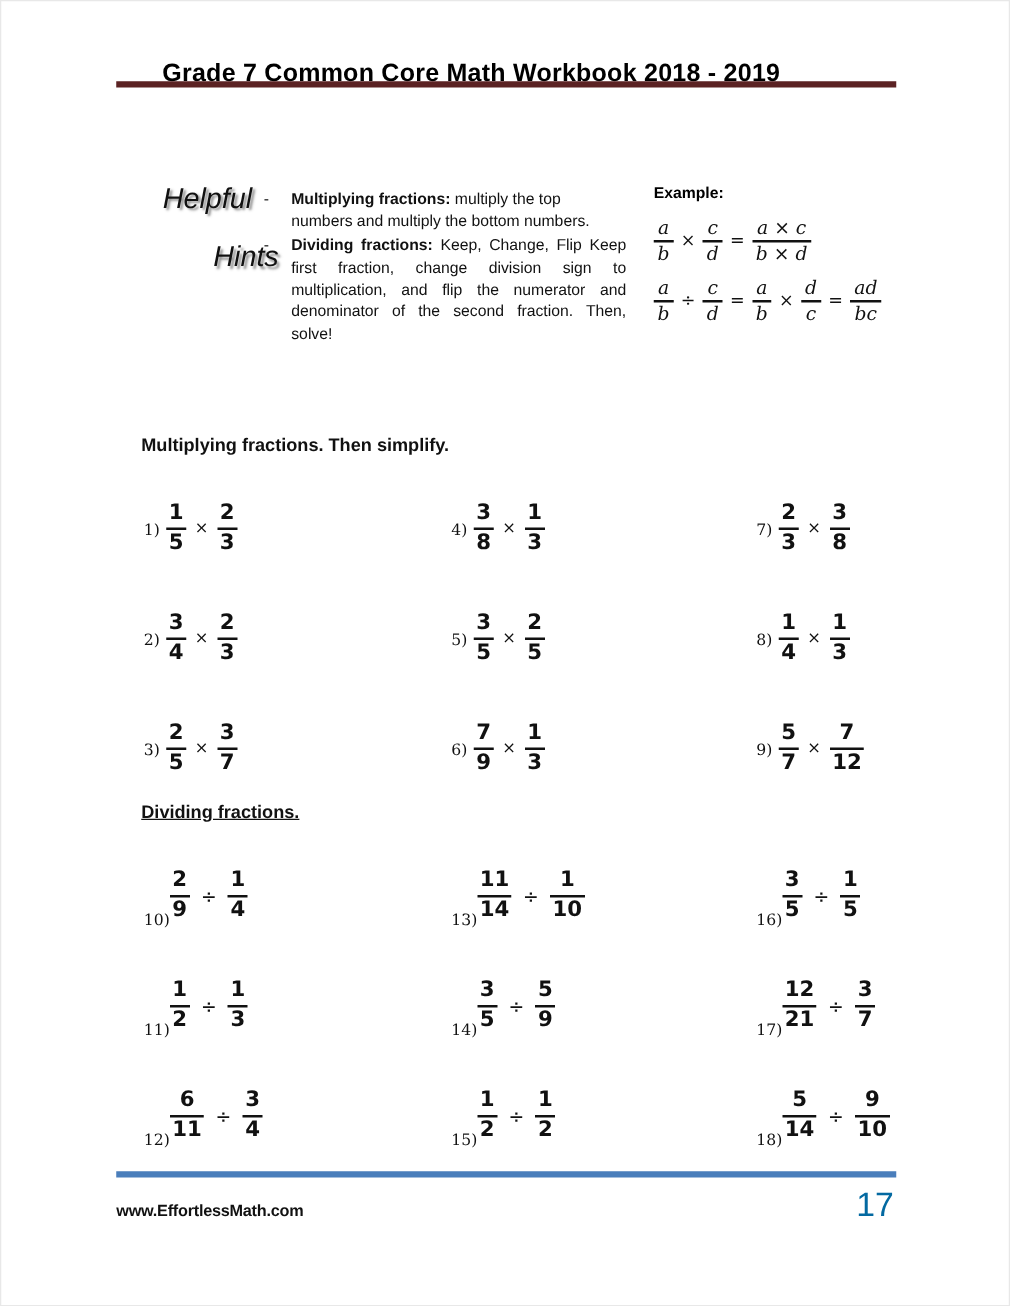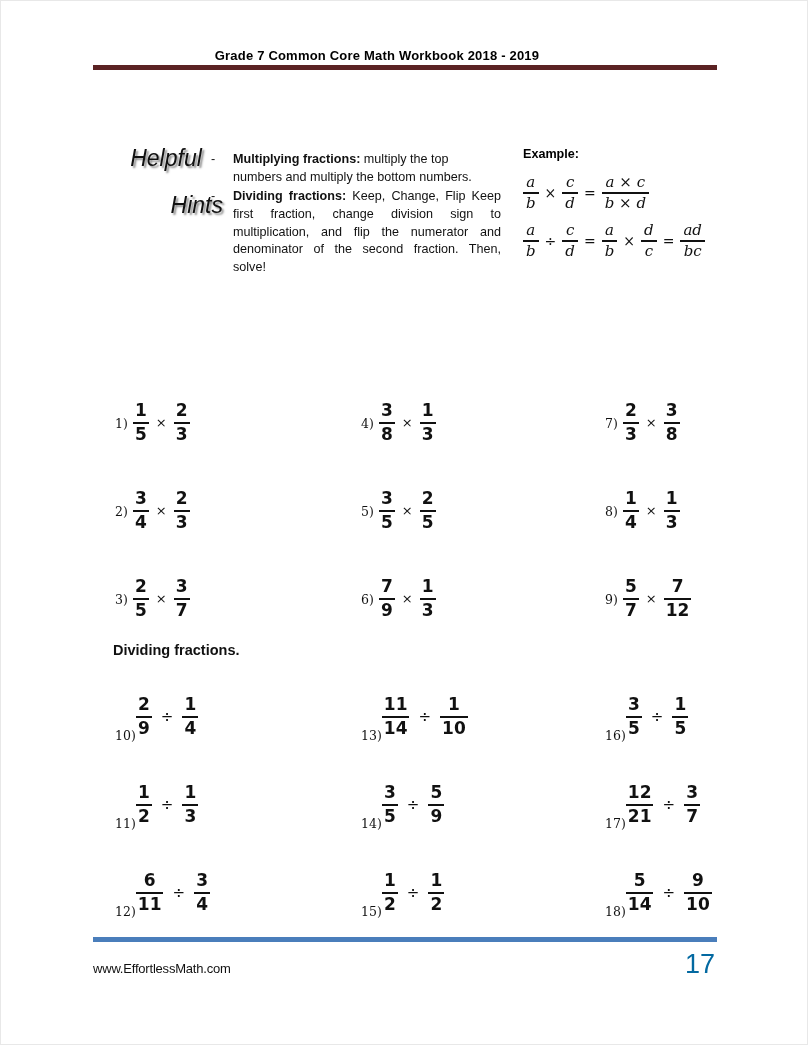--- a/index.html
+++ b/index.html
@@ -20,21 +20,21 @@
   }
 
   
   .header-title {
     position: absolute;
     top: 47px;
     left: 0;
     width: 752px;
     text-align: center;
     font-family: "Liberation Sans", sans-serif;
-    font-size: 13px;
+    font-size: 20px;
     font-weight: bold;
     letter-spacing: 0.2px;
     color: #000000;
   }
   .header-rule {
     position: absolute;
     top: 64px;
     left: 92px;
     width: 624px;
     height: 5px;
@@ -145,21 +145,21 @@
 
   
   .section-heading {
     position: absolute;
     left: 112px;
     font-size: 14.5px;
     font-weight: bold;
     color: #111;
   }
   #mult-heading { top: 348px; }
-  #div-heading  { top: 641px; }
+  #div-heading  { top: 641px; text-decoration: underline; }
 
   
   .problems {
     position: absolute;
     left: 92px;
     width: 624px;
   }
   #mult-problems { top: 378px; }
   #div-problems  { top: 672px; }
 
@@ -227,21 +227,21 @@
     left: 92px;
     width: 624px;
     height: 5px;
     background: #4A7EBB;
   }
   .footer-url {
     position: absolute;
     top: 960px;
     left: 92px;
     font-size: 13px;
-    font-weight: normal;
+    font-weight: bold;
     color: #111;
     letter-spacing: -0.2px;
   }
   .footer-page {
     position: absolute;
     top: 948px;
     right: 92px;
     font-family: Liberation Sans, sans-serif;
     font-size: 27px;
     color: #0369a1;
@@ -323,20 +323,21 @@
             <span class="frac">
               <span class="num">ad</span>
               <span class="bar"></span>
               <span class="den">bc</span>
             </span>
           </div>
         </div>
     </div>
   </div>
 
+  <div class="section-heading" id="mult-heading">Multiplying fractions. Then simplify.</div>
   <div class="problems" id="mult-problems">
       <div class="prow">
         <div class="pcell c1">
           <span class="pnum">1)</span>
           <span class="expr">
             <span class="pfrac">
               <span class="pnumer">1</span>
               <span class="pbar"></span>
               <span class="pdenom">5</span>
             </span>

